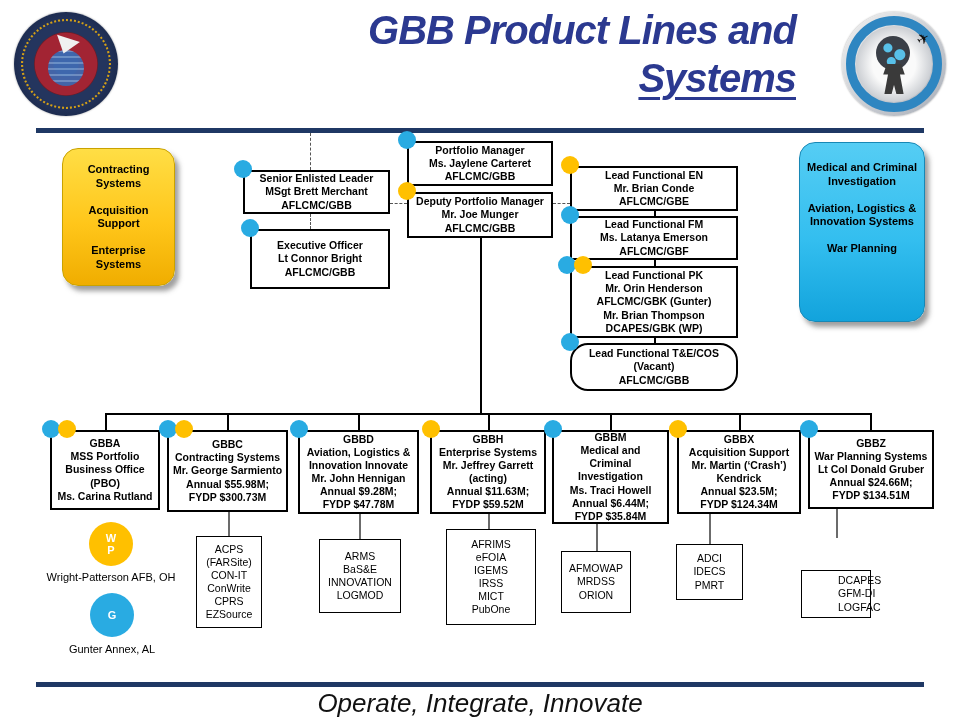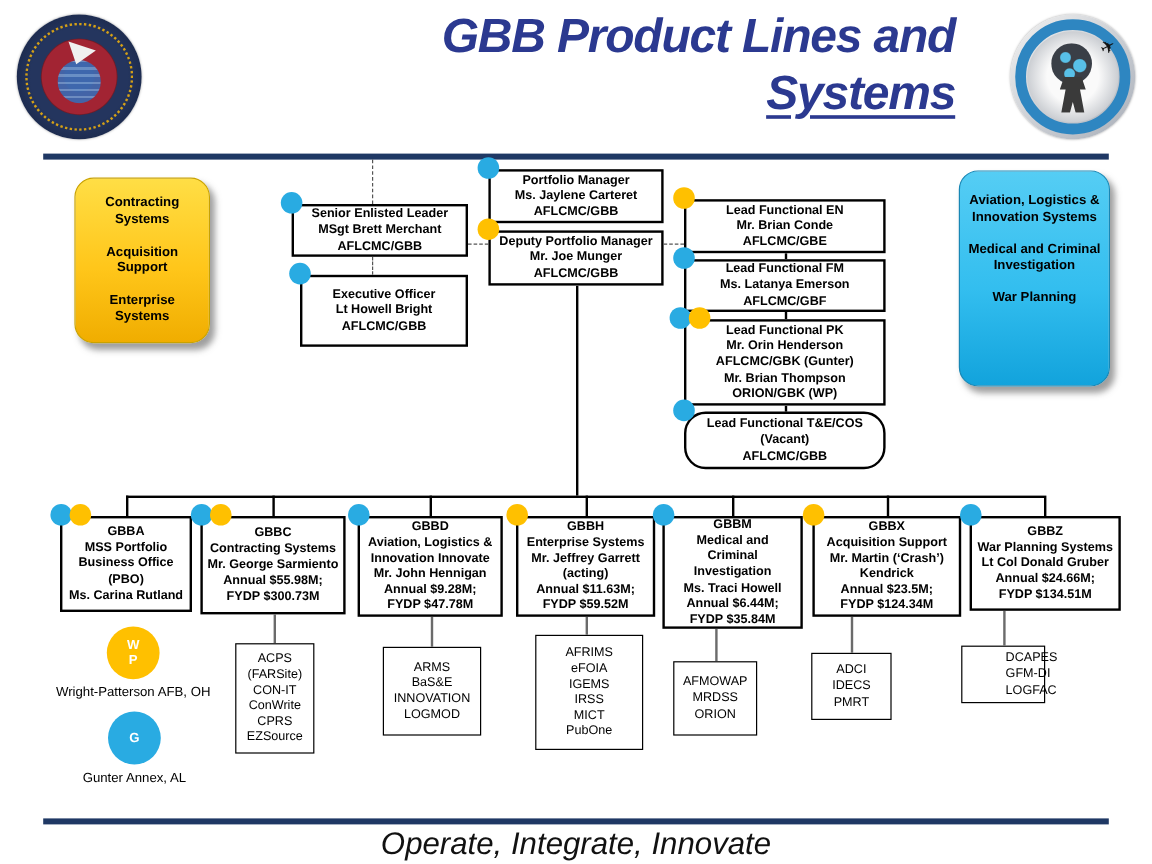--- a/index.html
+++ b/index.html
@@ -75,21 +75,21 @@
   #box-gbbd { left:298px; top:430px; width:121px; height:84px; }
   #box-gbbh { left:430px; top:430px; width:116px; height:84px; }
   #box-gbbm { left:552px; top:430px; width:117px; height:94px; }
   #box-gbbx { left:677px; top:430px; width:124px; height:84px; }
   #box-gbbz { left:808px; top:430px; width:126px; height:79px; }
   #box-acps    { left:196px; top:536px; width:66px; height:92px; }
   #box-arms    { left:319px; top:539px; width:82px; height:74px; }
   #box-afrims  { left:446px; top:529px; width:90px; height:96px; }
   #box-afmowap { left:561px; top:551px; width:70px; height:62px; }
   #box-adci    { left:676px; top:544px; width:67px; height:56px; }
-  #box-dcapes  { left:801px; top:538px; width:70px; height:48px;padding-left:36px; }
+  #box-dcapes  { left:801px; top:570px; width:70px; height:48px;padding-left:36px; }
   
   .v-line { position:absolute; width:0; border-left:2px solid #000; z-index:1; }
   .h-line { position:absolute; height:0; border-top:2px solid #000; z-index:1; }
   .dashed-v { position:absolute; width:0; border-left:1px dashed #555; z-index:1; }
   .dashed-h { position:absolute; height:0; border-top:1px dashed #555; z-index:1; }
   .sub-v { position:absolute; width:0; border-left:2px solid #6b6b6b; z-index:1; }
   #dash1 { left:310px; top:133px; height:37px; }
   #dash2 { left:310px; top:214px; height:15px; }
   #dash3 { left:390px; top:203px; width:17px; }
   #dash4 { left:553px; top:203px; width:17px; }
@@ -141,22 +141,22 @@
 </div>
 
 <div class="rule rule-top"></div>
 
 <div class="panel panel-left">
     <div>Contracting Systems</div>
     <div>Acquisition Support</div>
     <div>Enterprise Systems</div>
   </div>
 <div class="panel panel-right">
+    <div>Medical and Criminal Investigation</div>
     <div>Aviation, Logistics &amp; Innovation Systems</div>
-    <div>Medical and Criminal Investigation</div>
     <div>War Planning</div>
   </div>
 
 <div class="dashed-v" id="dash1"></div>
 <div class="dashed-v" id="dash2"></div>
 <div class="dashed-h" id="dash3"></div>
 <div class="dashed-h" id="dash4"></div>
 <div class="v-line" id="tick1"></div>
 <div class="v-line" id="tick2"></div>
 <div class="v-line" id="tick3"></div>
@@ -178,21 +178,21 @@
 
 <div class="box" id="box-senior">
     <div>Senior Enlisted Leader</div>
     <div>MSgt Brett Merchant</div>
     <div>AFLCMC/GBB</div>
   </div>
 <span class="dot blue" style="left:234px;top:160px;position:absolute"></span>
 
 <div class="box" id="box-exec">
     <div>Executive Officer</div>
-    <div>Lt Howell Bright</div>
+    <div>Lt Connor Bright</div>
     <div>AFLCMC/GBB</div>
   </div>
 <span class="dot blue" style="left:241px;top:219px;position:absolute"></span>
 
 <div class="box" id="box-pm">
     <div>Portfolio Manager</div>
     <div>Ms. Jaylene Carteret</div>
     <div>AFLCMC/GBB</div>
   </div>
 <span class="dot blue" style="left:398px;top:131px;position:absolute"></span>
@@ -216,21 +216,21 @@
     <div>Ms. Latanya Emerson</div>
     <div>AFLCMC/GBF</div>
   </div>
 <span class="dot blue" style="left:561px;top:206px;position:absolute"></span>
 
 <div class="box" id="box-pk">
     <div>Lead Functional PK</div>
     <div>Mr. Orin Henderson</div>
     <div>AFLCMC/GBK (Gunter)</div>
     <div>Mr. Brian Thompson</div>
-    <div>ORION/GBK (WP)</div>
+    <div>DCAPES/GBK (WP)</div>
   </div>
 <span class="dot blue" style="left:558px;top:256px;position:absolute"></span>
 <span class="dot yellow" style="left:574px;top:256px;position:absolute"></span>
 
 <div class="box" id="box-te">
     <div>Lead Functional T&amp;E/COS</div>
     <div>(Vacant)</div>
     <div>AFLCMC/GBB</div>
   </div>
 <span class="dot blue" style="left:561px;top:333px;position:absolute"></span>

